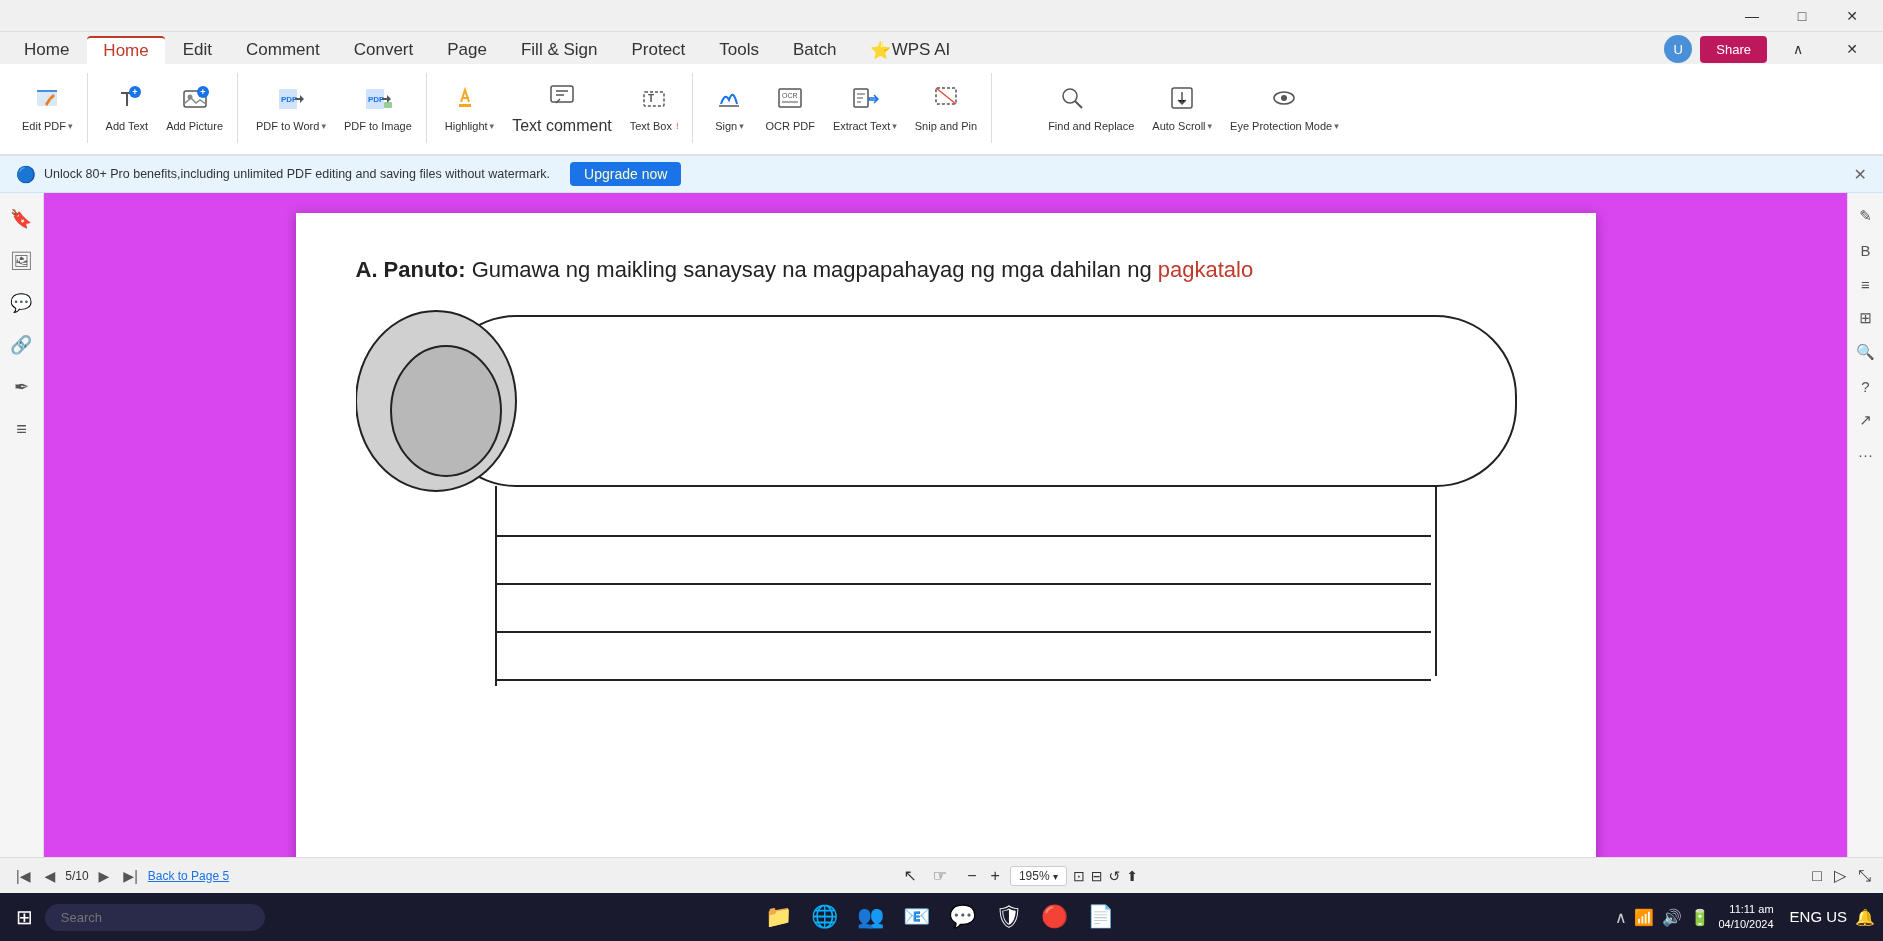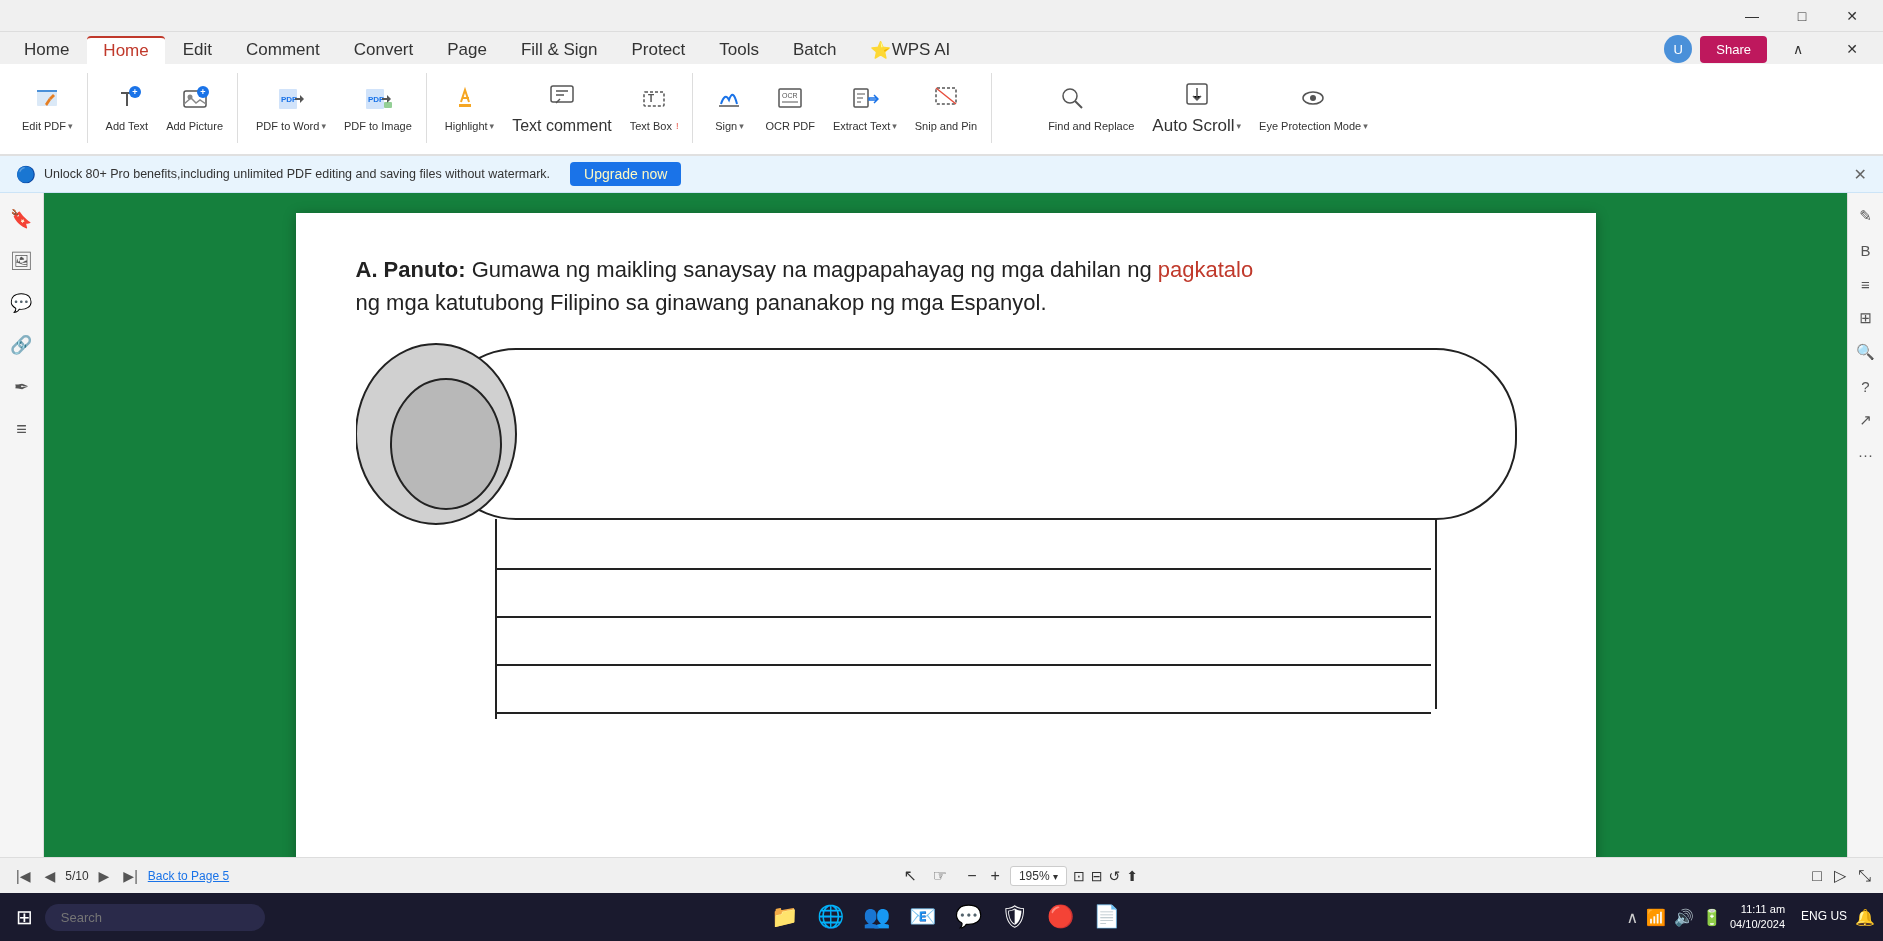--- a/index.html
+++ b/index.html
@@ -209,21 +209,21 @@
       justify-content: center;
       border-radius: 4px;
       cursor: pointer;
       color: #555;
       font-size: 18px;
     }
 
     
     .doc-area {
       flex: 1;
-      background: #15803d;
+      background: #d946ef;
       overflow: auto;
       position: relative;
       display: flex;
       flex-direction: column;
       align-items: center;
       padding: 20px;
     }
 
     
     .page {
@@ -624,21 +624,21 @@
           <span style="font-size:11px;padding-left:38px;">Find and Replace</span>
         </button>
         <button class="tool-btn">
           <div class="tool-icon">
             <svg width="28" height="28" viewBox="0 0 28 28">
                 <rect x="4" y="4" width="20" height="20" rx="2" fill="none" stroke="#555" stroke-width="1.5"></rect>
                 <path d="M14 8v12M10 16l4 4 4-4" stroke="#555" stroke-width="1.5"></path>
               </svg>
           </div>
           <div class="tool-btn-inline">
-            <span style="font-size:17px;">Auto Scroll</span>
+            <span style="font-size:11px;">Auto Scroll</span>
             <span class="dropdown-arrow">▾</span>
           </div>
         </button>
         <button class="tool-btn">
           <div class="tool-icon">
             <svg width="28" height="28" viewBox="0 0 28 28">
                 <ellipse cx="14" cy="14" rx="10" ry="6" fill="none" stroke="#555" stroke-width="1.5"></ellipse>
                 <circle cx="14" cy="14" r="3" fill="#555"></circle>
               </svg>
           </div>
@@ -669,21 +669,20 @@
       <div class="sidebar-icon">≡</div>
     </div>
 
     <div class="doc-area">
       <div class="page">
         <div class="page-content">
           <p>
             <span class="panuto-label">A. Panuto:</span>
             <span> Gumawa ng maikling sanaysay na magpapahayag ng mga dahilan ng </span><span class="highlight-text">pagkatalo</span>
             <br>
-            <span> ng mga katutubong Filipino sa ginawang pananakop ng mga Espanyol.</span>
           </p>
         </div>
 
         <div class="scroll-svg-container">
           <svg width="1180" height="380" viewBox="0 0 1180 380">
 
             <rect x="80" y="10" width="1080" height="170" rx="80" fill="white" stroke="#222" stroke-width="2"></rect>
 
             <ellipse cx="80" cy="95" rx="80" ry="90" fill="#d0d0d0" stroke="#222" stroke-width="2"></ellipse>
 
@@ -766,19 +765,19 @@
 
     <div class="taskbar-right">
       <span class="sys-icon">∧</span>
       <span class="sys-icon">📶</span>
       <span class="sys-icon">🔊</span>
       <span class="sys-icon">🔋</span>
       <div class="time-display">
         <div>11:11 am</div>
         <div>04/10/2024</div>
       </div>
-      <div style="font-size:12px; text-align:center; line-height:1.3;padding-left:8px;">
+      <div style="font-size:15px; text-align:center; line-height:1.3;padding-left:8px;">
         <div>ENG US</div>
       </div>
       <span class="sys-icon">🔔</span>
     </div>
   </div>
 </div>
 
 </body></html>

